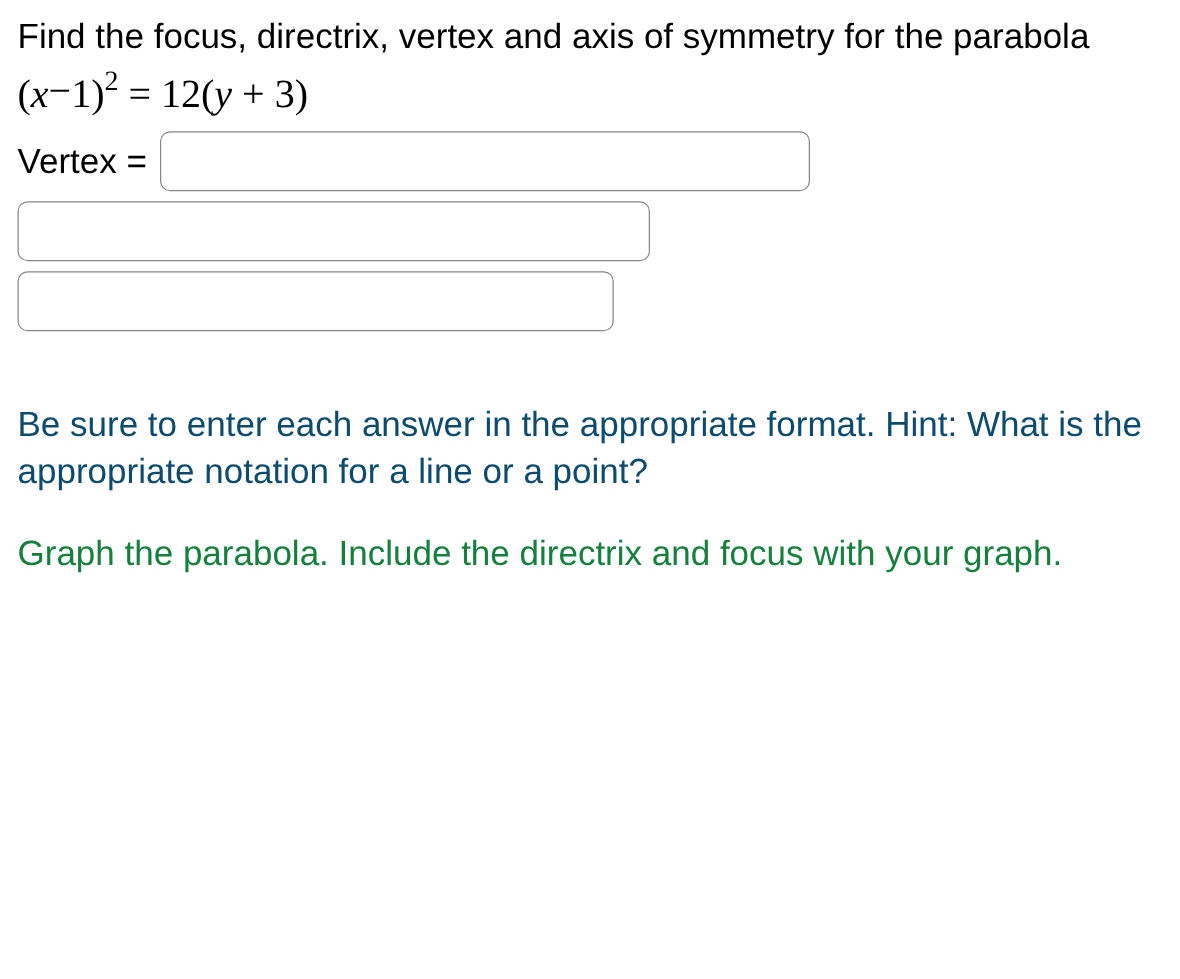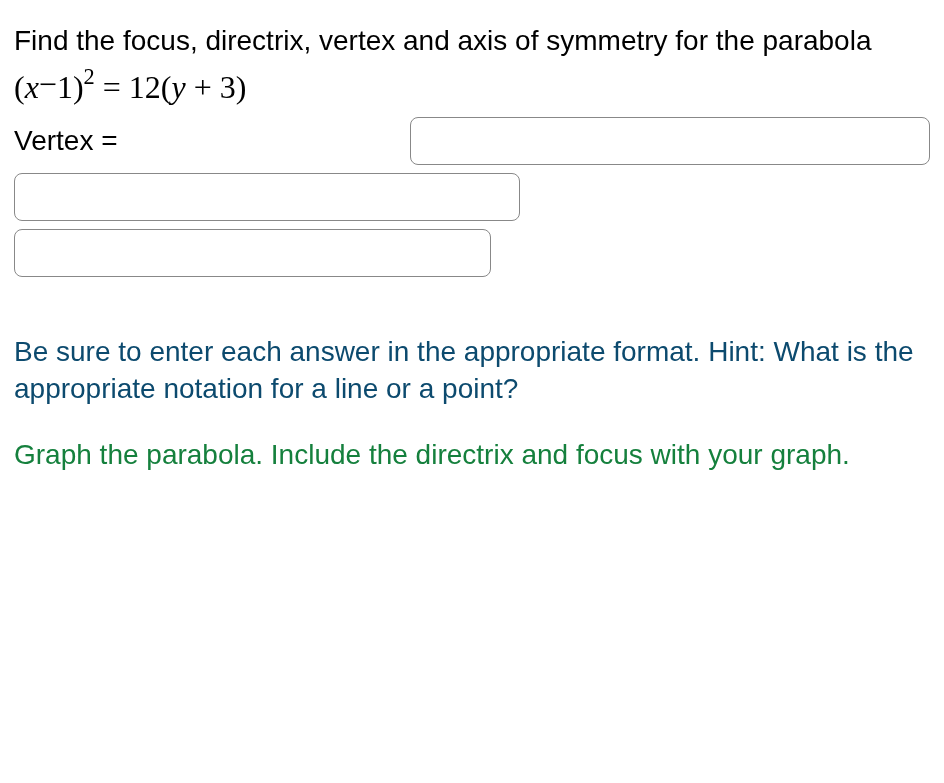--- a/index.html
+++ b/index.html
@@ -7,39 +7,37 @@
     padding: 10px 14px;
     font-family: Verdana, Geneva, sans-serif;
     font-size: 28px;
     color: #000;
     width: 944px;
     box-sizing: border-box;
     line-height: 1.35;
   }
   .prompt {
     margin-bottom: 4px;
-    margin-top: 12px;
   }
   .equation-row {
     text-align: left;
     font-family: "Times New Roman", Times, serif;
     font-size: 32px;
     margin: 4px 0 8px 0;
   }
   .equation-row .sup {
     font-size: 0.7em;
     vertical-align: super;
     position: relative;
     top: -2px;
   }
   .answer-row {
     display: flex;
     align-items: center;
     margin: 8px 0;
-    justify-content: space-between;
   }
   .answer-label {
     white-space: nowrap;
     margin-right: 10px;
   }
   .answer-input {
     height: 48px;
     border: 1px solid #888;
     border-radius: 8px;
     font-size: 26px;

